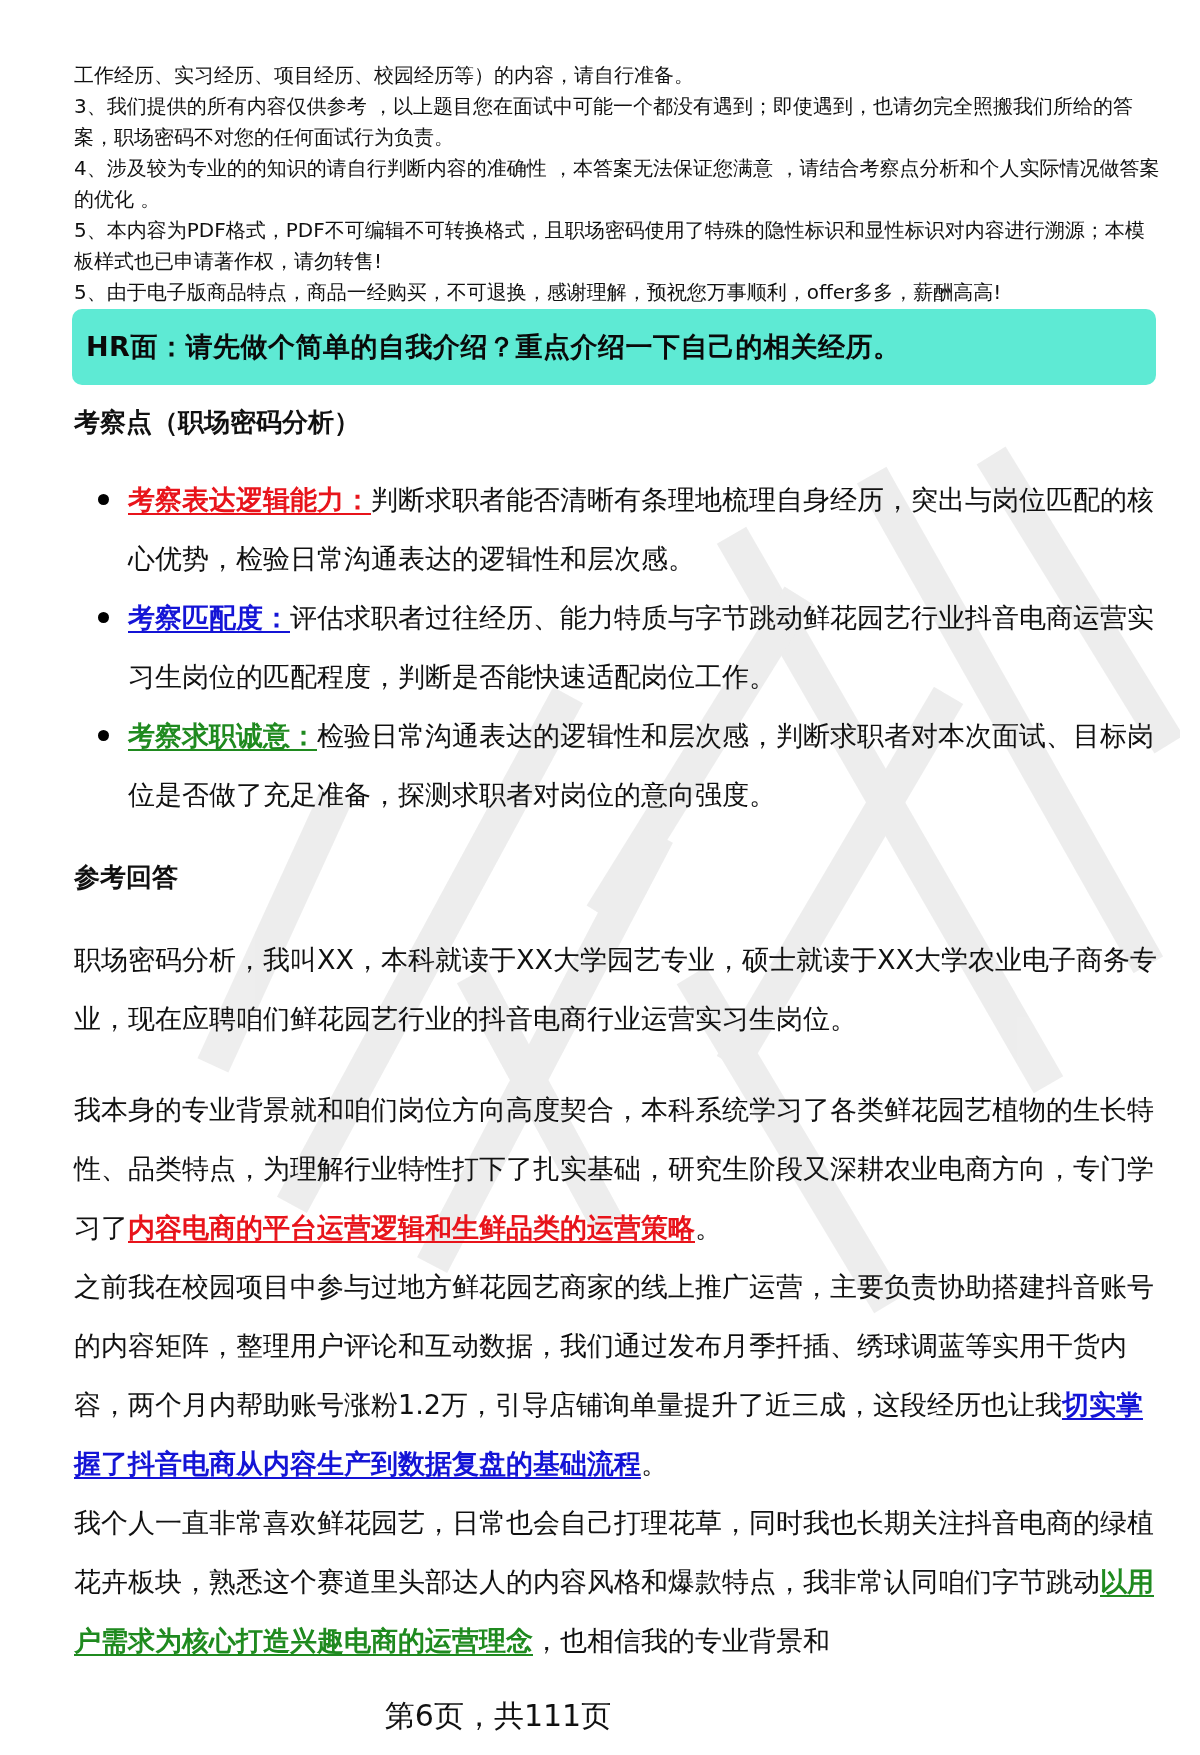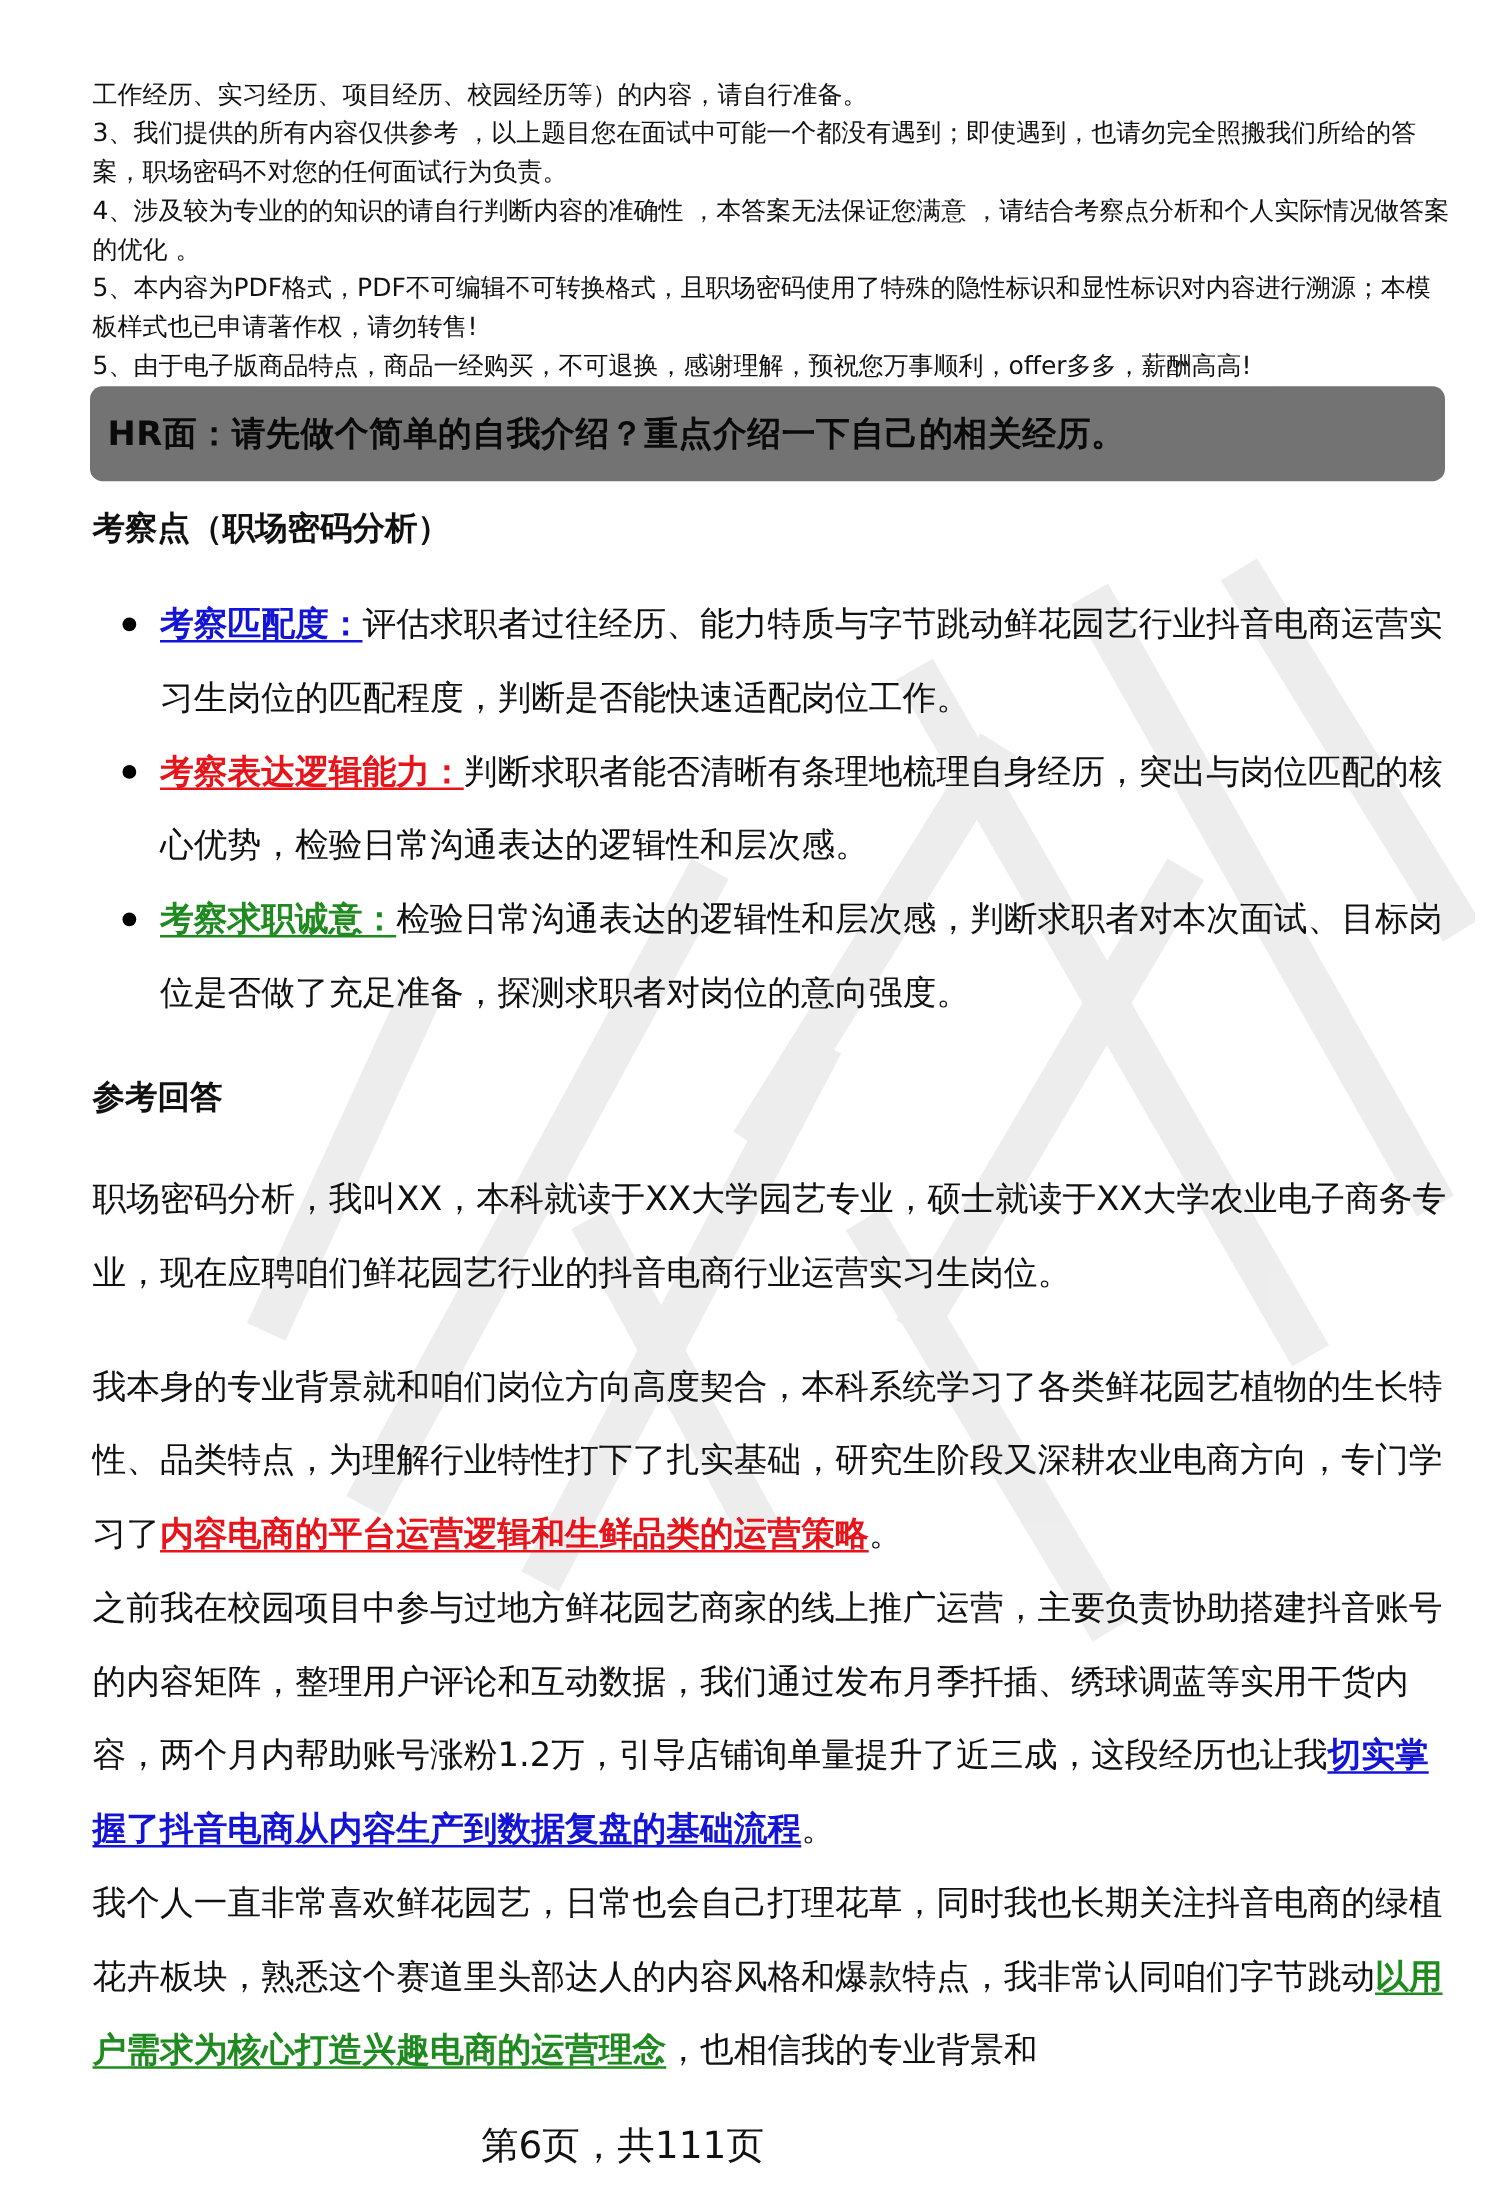--- a/index.html
+++ b/index.html
@@ -39,21 +39,21 @@
     color: #111;
   }
   .notice p { margin: 0; }
   .notice-block { position: absolute; top: 60px; left: 0; width: 1086px; }
   .banner {
     position: absolute;
     top: 309px;
     left: -2px;
     width: 1084px;
     height: 76px;
-    background: #737373;
+    background: #5eead4;
     border-radius: 10px;
     display: flex;
     align-items: center;
     box-sizing: border-box;
     padding-left: 14px;
   }
   .banner-text {
     font-size: 27px;
     font-weight: bold;
     color: #0a0a0a;
@@ -158,27 +158,27 @@
     <p>5、由于电子版商品特点，商品一经购买，不可退换，感谢理解，预祝您万事顺利，offer多多，薪酬高高!</p>
   </div>
 
   <div class="banner">
     <span class="banner-text">HR面：请先做个简单的自我介绍？重点介绍一下自己的相关经历。</span>
   </div>
 
   <div class="section-title" style="top:405px;">考察点（职场密码分析）</div>
 
   <ul class="points">
+    <li class="point" style="margin-bottom:0;">
+      <span class="bullet"></span>
+      <span class="kw kw-red">考察表达逻辑能力：</span><span>判断求职者能否清晰有条理地梳理自身经历，突出与岗位匹配的核心优势，检验日常沟通表达的逻辑性和层次感。</span>
+    </li>
     <li class="point">
       <span class="bullet"></span>
       <span class="kw kw-blue">考察匹配度：</span><span>评估求职者过往经历、能力特质与字节跳动鲜花园艺行业抖音电商运营实习生岗位的匹配程度，判断是否能快速适配岗位工作。</span>
-    </li>
-    <li class="point" style="margin-bottom:0;">
-      <span class="bullet"></span>
-      <span class="kw kw-red">考察表达逻辑能力：</span><span>判断求职者能否清晰有条理地梳理自身经历，突出与岗位匹配的核心优势，检验日常沟通表达的逻辑性和层次感。</span>
     </li>
     <li class="point">
       <span class="bullet"></span>
       <span class="kw kw-green">考察求职诚意：</span><span>检验日常沟通表达的逻辑性和层次感，判断求职者对本次面试、目标岗位是否做了充足准备，探测求职者对岗位的意向强度。</span>
     </li>
   </ul>
 
   <div class="section-title" style="top:860px;">参考回答</div>
 
   <div class="answer" style="top:930px;">

